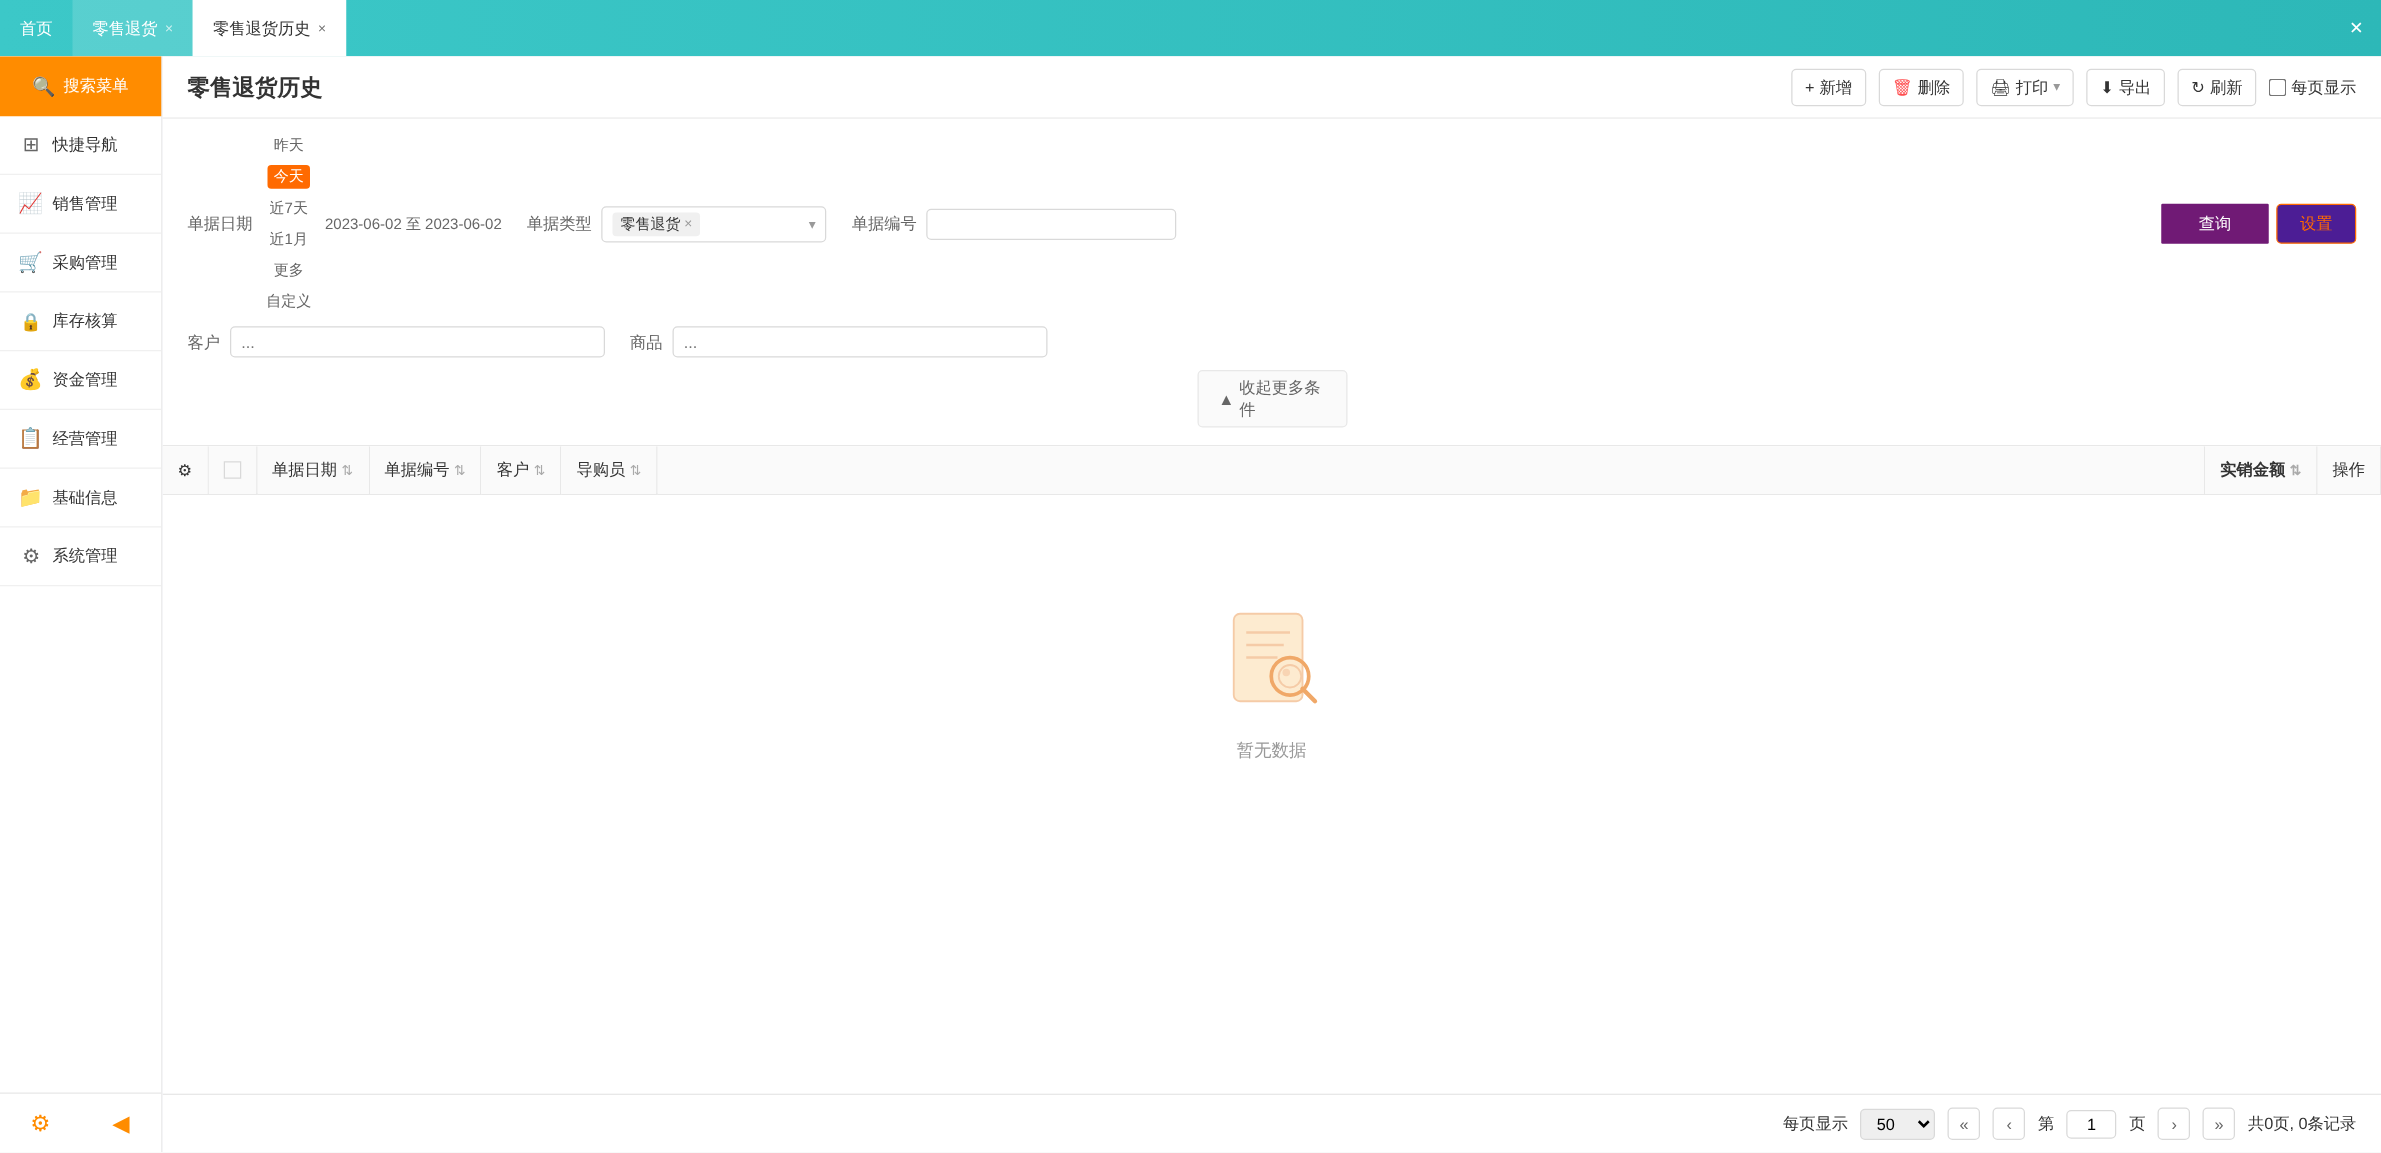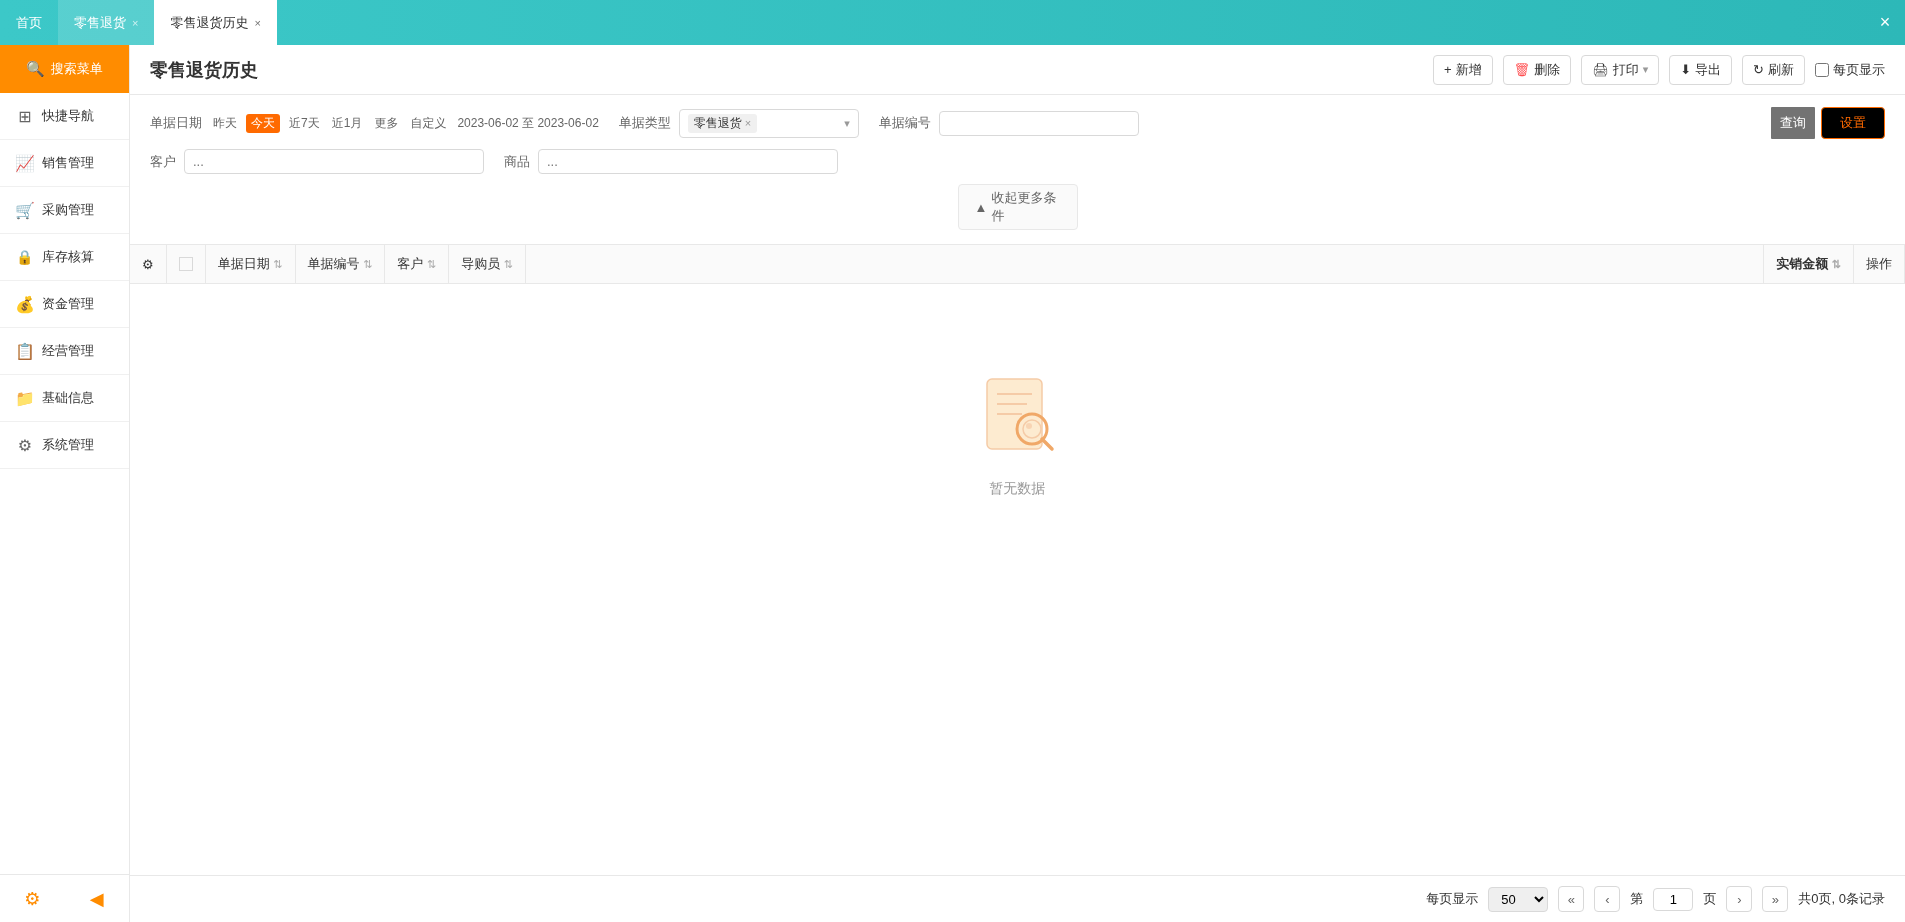--- a/index.html
+++ b/index.html
@@ -201,20 +201,21 @@
     .filter-label {
       white-space: nowrap;
       color: #666;
       font-size: 13px;
     }
     .date-shortcuts {
       display: flex;
       gap: 6px;
       align-items: center;
       font-size: 12px;
+      flex-direction: column;
     }
     .date-shortcut {
       cursor: pointer;
       color: #666;
       padding: 1px 3px;
     }
     .date-shortcut.active {
       background: #FF6A00;
       color: #fff;
       border-radius: 3px;
@@ -515,24 +516,24 @@
             <span class="dropdown-arrow">▾</span>
           </div>
         </div>
 
         <div class="filter-item">
           <span class="filter-label">单据编号</span>
           <input type="text" class="input-field" style="min-width: 200px;">
         </div>
 
         <div style="margin-left:auto; display:flex; gap:6px;">
-          <button style="background:#737373;color:#fff;border:none;border-radius:1px;padding:6px 9px;font-size:13px;cursor:pointer;">
+          <button style="background:#701a75;color:#fff;border:none;border-radius:1px;padding:6px 30px;font-size:13px;cursor:pointer;">
             <span>查询</span>
           </button>
-          <button style="background:#000000;color:#FF6A00;border:1px solid #FF6A00;border-radius:4px;padding:6px 18px;font-size:13px;cursor:pointer;">
+          <button style="background:#4c1d95;color:#FF6A00;border:1px solid #FF6A00;border-radius:4px;padding:6px 18px;font-size:13px;cursor:pointer;">
             <span>设置</span>
           </button>
         </div>
       </div>
 
       <div class="filter-row">
         <div class="filter-item">
           <span class="filter-label">客户</span>
           <input type="text" class="input-field" placeholder="..." style="min-width: 300px;">
         </div>

